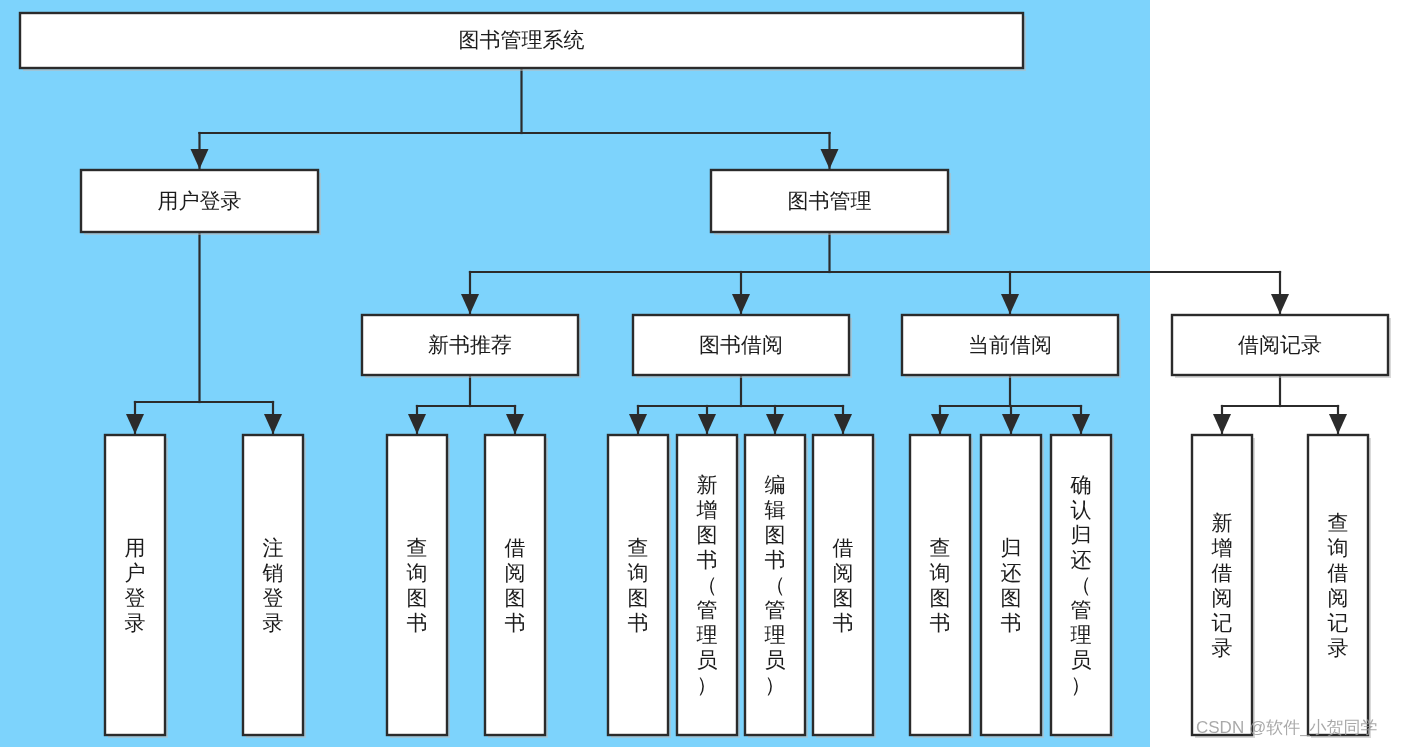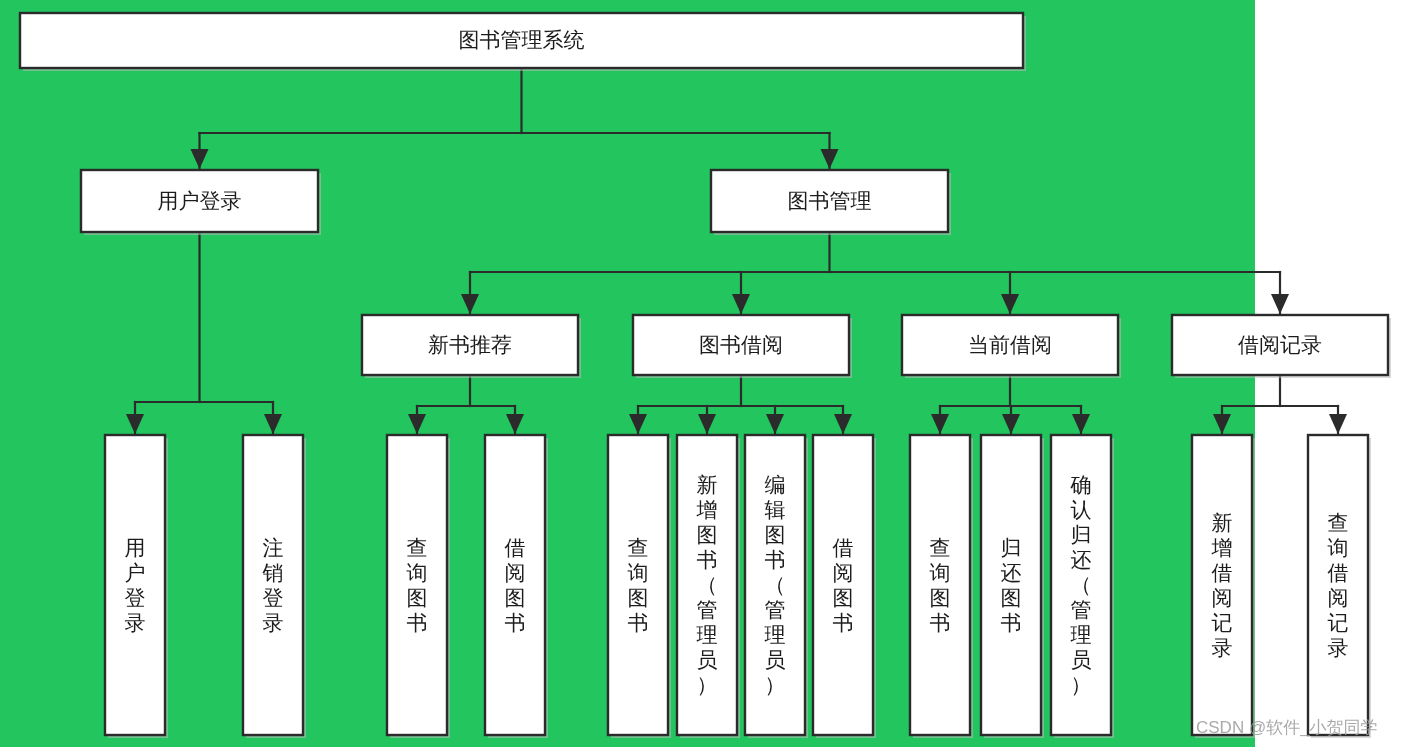--- a/index.html
+++ b/index.html
@@ -9,23 +9,23 @@
     background: #ffffff;
   }
   body {
     width: 1405px;
     height: 747px;
     overflow: hidden;
     font-family: "Liberation Sans", "DejaVu Sans", sans-serif;
   }
   #diagram-root {
     position: relative;
-    width: 1255px;
+    width: 1150px;
     height: 747px;
-    background: #22c55e;
+    background: #7dd3fc;
   }
   svg#diagram-svg {
     position: absolute;
     left: 0;
     top: 0;
     width: 1405px;
     height: 747px;
     display: block;
   }
   .node-box {

